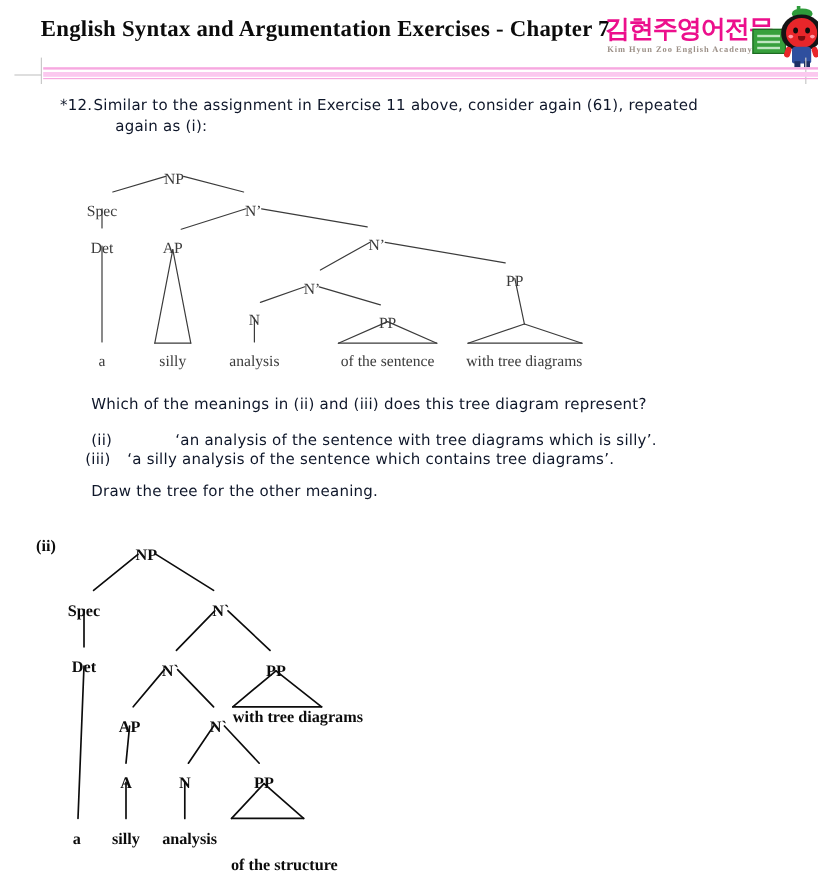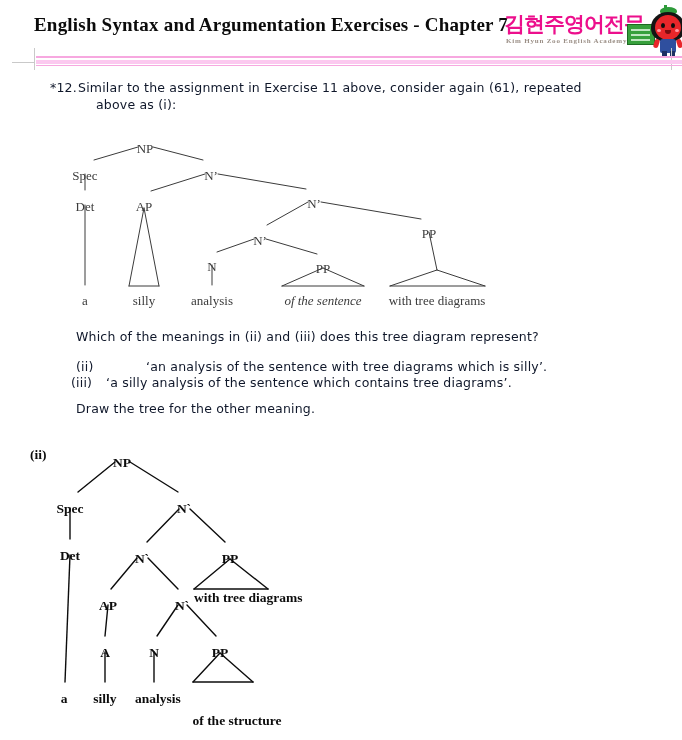--- a/index.html
+++ b/index.html
@@ -269,21 +269,21 @@
   <div class="edge-left-h"></div>
   <div class="edge-right-h"></div>
   <div class="edge-left"></div>
   <div class="edge-right"></div>
   <div class="rule-pink-a"></div>
   <div class="rule-pink-b"></div>
   <div class="rule-pink-c"></div>
 
   <div class="booktext q-num">*12.</div>
   <div class="booktext q-l1">Similar to the assignment in Exercise 11 above, consider again (61), repeated</div>
-  <div class="booktext q-l2">above as (i):</div>
+  <div class="booktext q-l2">again as (i):</div>
 
   <svg id="tree1" viewBox="0 0 682 740" width="682" height="740">
     <g stroke="#3b3b3b" stroke-width="1" fill="none" stroke-linecap="round">
 
       <line x1="126" y1="147" x2="82" y2="160"></line>
       <line x1="141" y1="147" x2="191" y2="160"></line>
 
       <line x1="73" y1="174" x2="73" y2="190"></line>
 
       <line x1="73" y1="205" x2="73" y2="285"></line>
@@ -320,21 +320,21 @@
       <div class="t1-node" style="left: 73px; top: 199px;">Det</div>
       <div class="t1-node" style="left: 132px; top: 199px;">AP</div>
       <div class="t1-node" style="left: 302px; top: 196px;">N’</div>
       <div class="t1-node" style="left: 248px; top: 233px;">N’</div>
       <div class="t1-node" style="left: 417px; top: 226px;">PP</div>
       <div class="t1-node" style="left: 200px; top: 259px;">N</div>
       <div class="t1-node" style="left: 311px; top: 261px;">PP</div>
       <div class="t1-node" style="left: 73px; top: 293px;">a</div>
       <div class="t1-node" style="left: 132px; top: 293px;">silly</div>
       <div class="t1-node" style="left: 200px; top: 293px;">analysis</div>
-      <div class="t1-node" style="left: 311px; top: 293px; font-style: italic;">of the sentence</div>
+      <div class="t1-node" style="left: 311px; top: 293px;">of the sentence</div>
       <div class="t1-node" style="left: 425px; top: 293px;">with tree diagrams</div>
     </div>
 
   <div class="booktext mid-q">Which of the meanings in (ii) and (iii) does this tree diagram represent?</div>
   <div class="booktext mid-ii-lbl">(ii)</div>
   <div class="booktext mid-ii-txt">‘an analysis of the sentence with tree diagrams which is silly’.</div>
   <div class="booktext mid-iii-lbl">(iii)</div>
   <div class="booktext mid-draw">Draw the tree for the other meaning.</div>
   <div class="booktext mid-iii-txt">‘a silly analysis of the sentence which contains tree diagrams’.</div>
 

